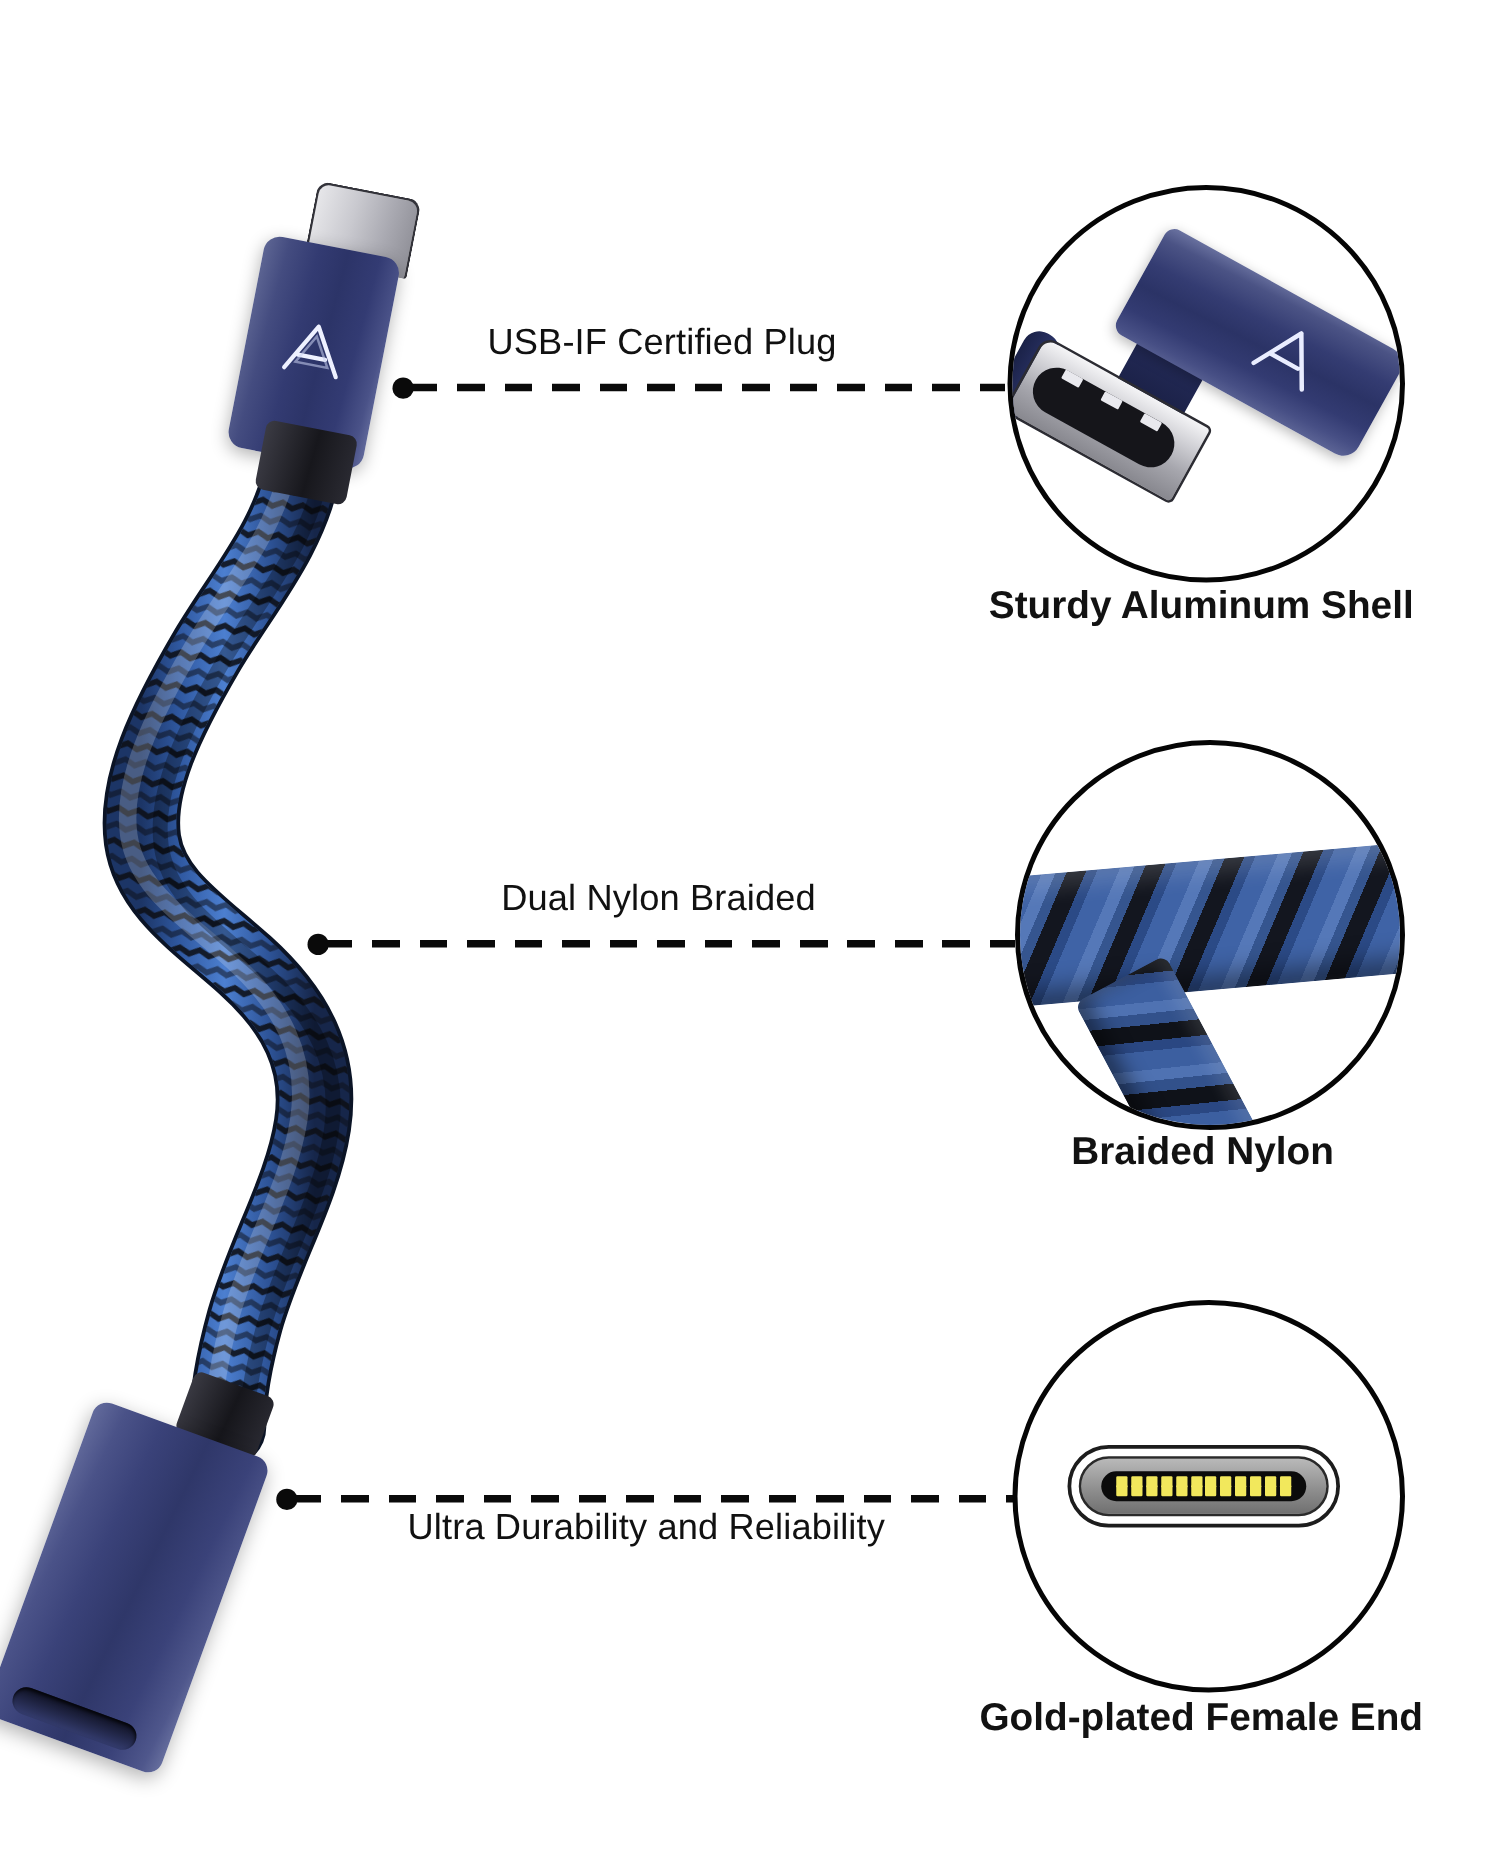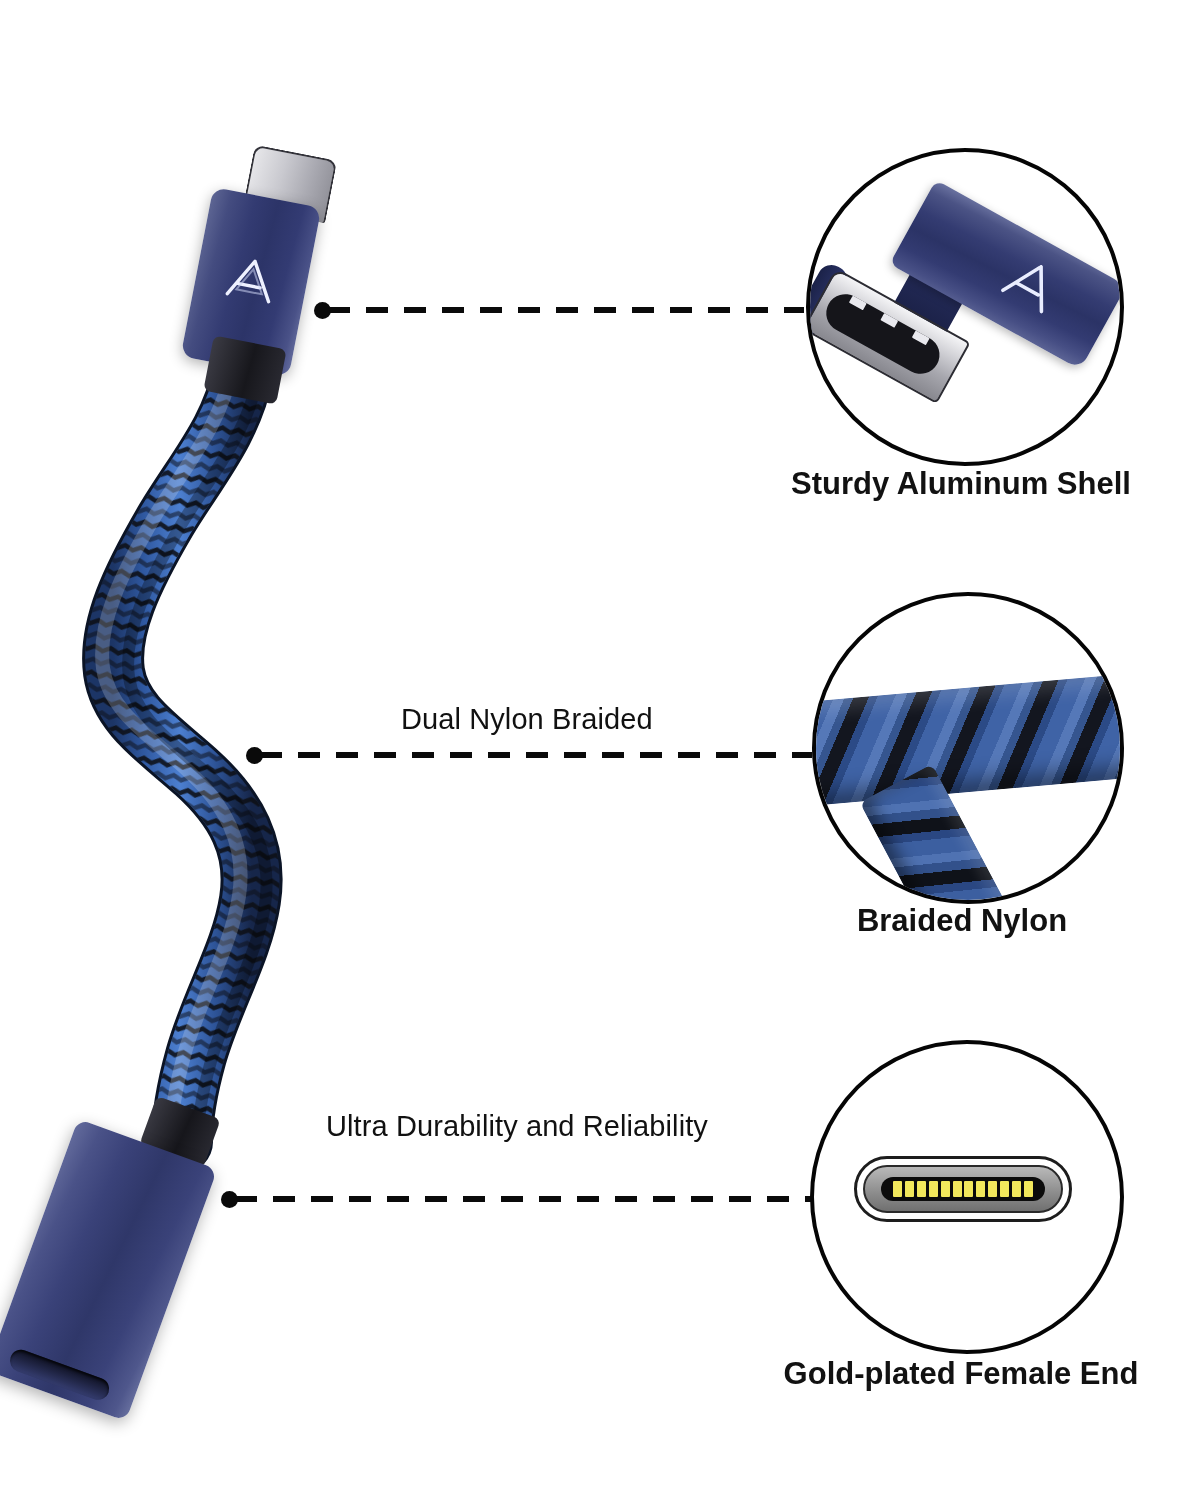--- a/index.html
+++ b/index.html
@@ -259,32 +259,33 @@
       </svg>
     </div>
     <div class="m-boot"></div>
 
     <div class="f-boot"></div>
     <div class="f-shell">
       <div class="f-mouth"></div>
     </div>
   </div>
 
+  <div class="callout-label" style="left:390px;top:258px;">USB-IF Certified Plug</div>
   <div class="leader" style="left:314px;top:307px;width:490px;">
     <span class="dot"></span>
     <span class="dash"></span>
   </div>
 
   <div class="callout-label" style="left:401px;top:703px;text-align:right;">Dual Nylon Braided</div>
   <div class="leader" style="left:246px;top:752px;width:566px;">
     <span class="dot"></span>
     <span class="dash"></span>
   </div>
 
-  <div class="callout-label" style="left:326px;top:1110px;">Ultra Durability and Reliability</div>
+  <div class="callout-label" style="left:326px;top:1206px;">Ultra Durability and Reliability</div>
   <div class="leader" style="left:221px;top:1196px;width:590px;">
     <span class="dot"></span>
     <span class="dash"></span>
   </div>
 
   <div class="circle" style="left:806px;top:148px;width:310px;height:310px;">
     <div id="c1-scene">
       <div class="plug-neck"></div>
       <div class="plug-body">
         <svg class="logo" viewBox="0 0 56 52">

